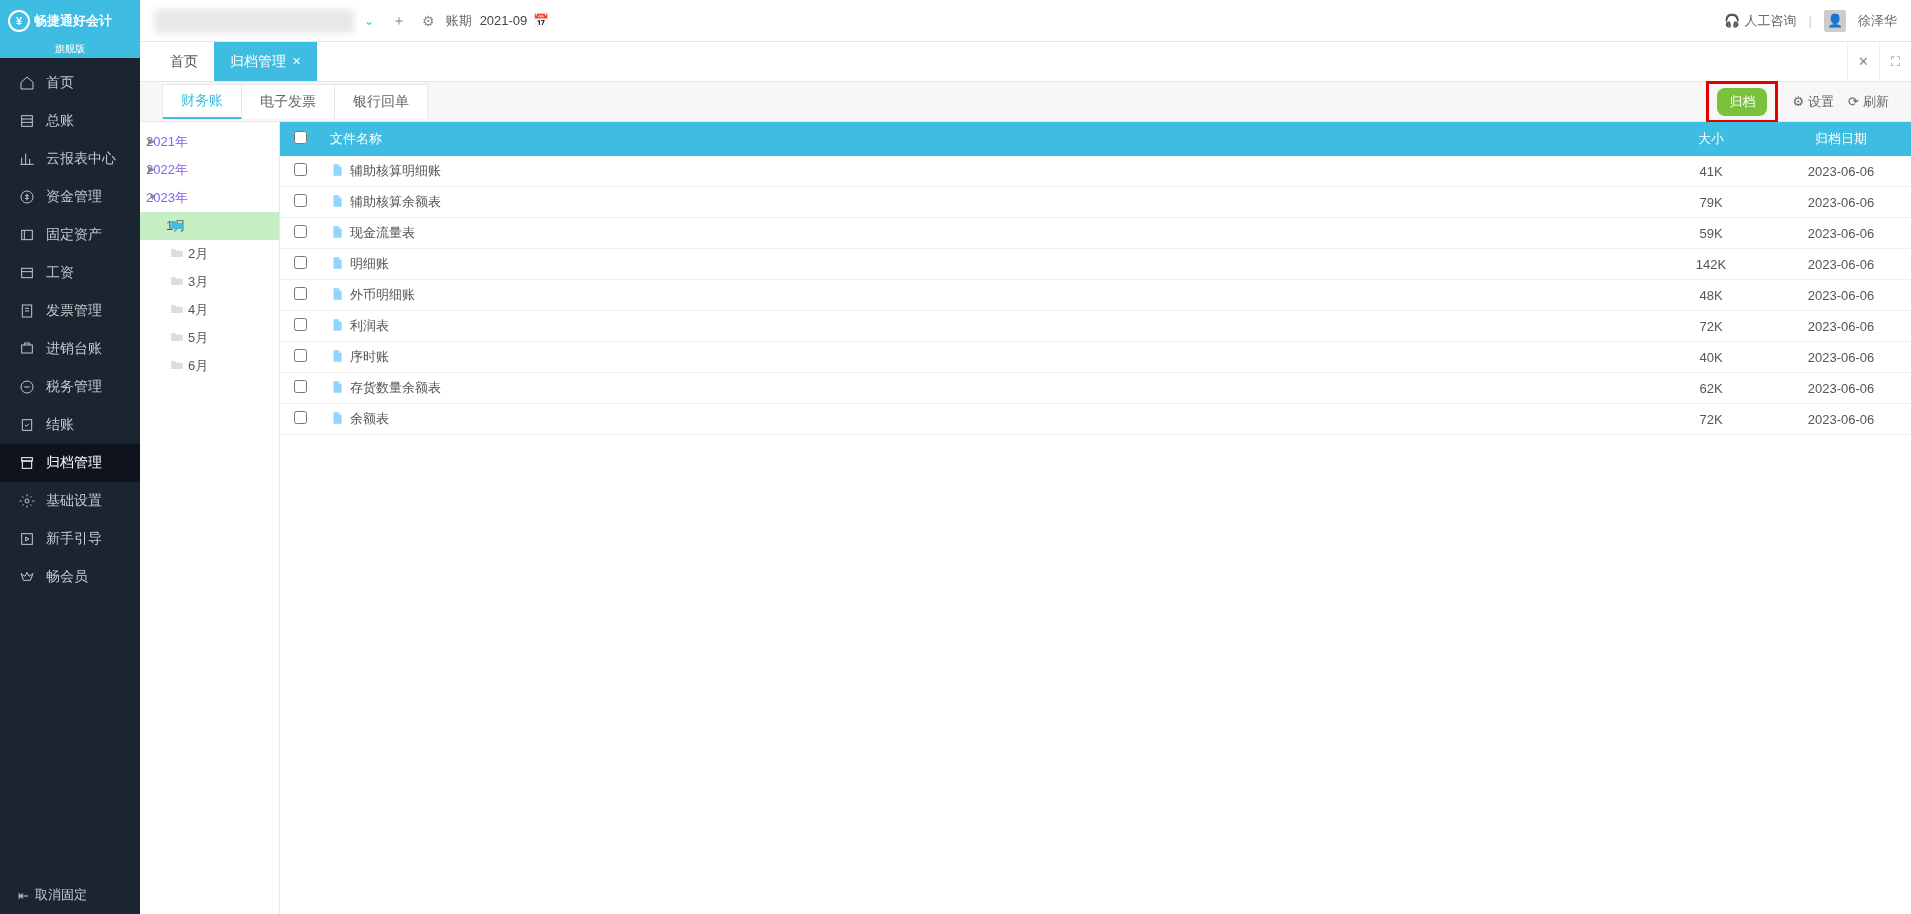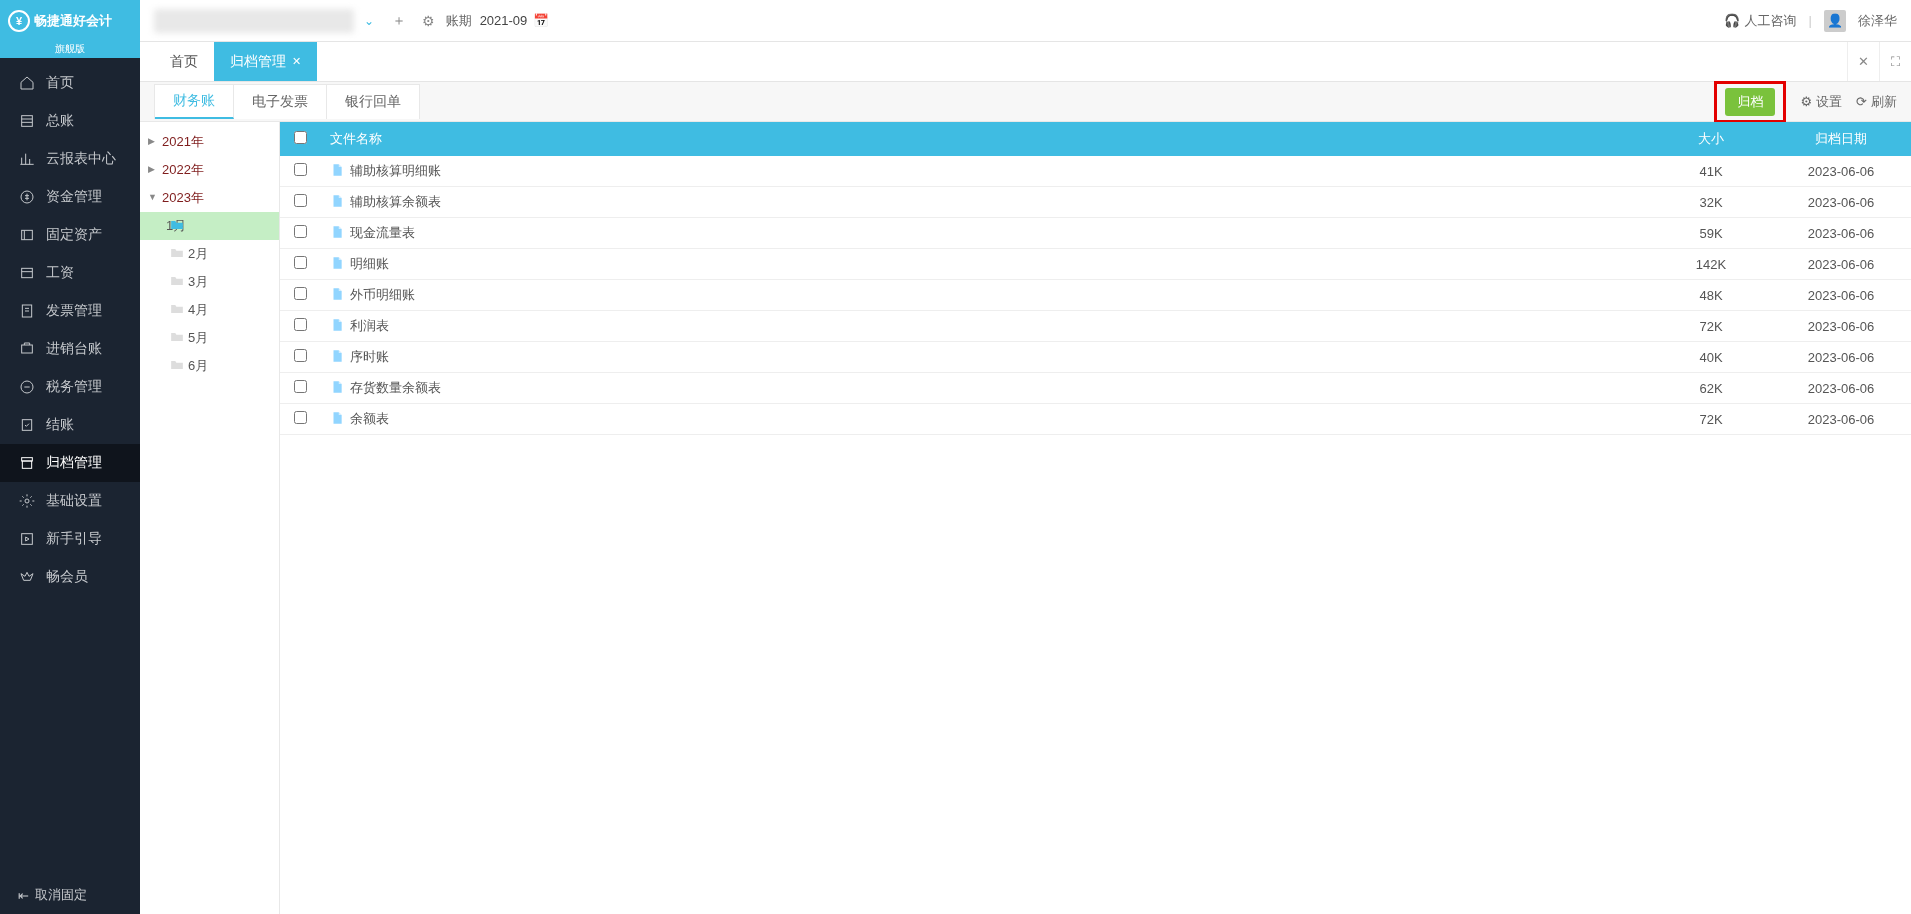--- a/index.html
+++ b/index.html
@@ -39,34 +39,34 @@
 
 .tabs-row { height: 40px; display: flex; align-items: stretch; border-bottom: 1px solid #e5e5e5; padding-left: 14px; }
 .tab { display: flex; align-items: center; padding: 0 16px; font-size: 14px; color: #555; cursor: pointer; }
 .tab.active { background: #3fbce2; color: #fff; }
 .tab .close { margin-left: 6px; font-size: 11px; }
 .tabs-right { margin-left: auto; display: flex; align-items: center; }
 .tabs-btn { width: 32px; display: flex; align-items: center; justify-content: center; color: #888; cursor: pointer; border-left: 1px solid #eee; height: 100%; }
 
 
 .content { flex: 1; display: flex; flex-direction: column; min-height: 0; }
-.sub-tabs-row { display: flex; align-items: center; height: 40px; background: #f7f7f7; border-bottom: 1px solid #e8e8e8; padding: 0 14px; }
+.sub-tabs-row { display: flex; align-items: center; height: 40px; background: #f7f7f7; border-bottom: 1px solid #e8e8e8; padding: 0 22px; }
 .sub-tabs { display: flex; background: #fff; border: 1px solid #e8e8e8; border-bottom: none; }
 .sub-tab { padding: 0 18px; height: 34px; display: flex; align-items: center; cursor: pointer; color: #666; font-size: 14px; border-right: 1px solid #e8e8e8; }
 .sub-tab:last-child { border-right: none; }
 .sub-tab.active { color: #3fbce2; border-bottom: 2px solid #3fbce2; margin-bottom: -1px; }
 .actions-right { margin-left: auto; display: flex; align-items: center; gap: 14px; }
 .highlight-box { border: 3px solid #e30000; padding: 4px 8px; display: flex; align-items: center; }
-.archive-btn { background: #7ac23c; color: #fff; border: none; padding: 5px 12px; border-radius: 3px; cursor: pointer; font-size: 13px; }
+.archive-btn { background: #7ac23c; color: #fff; border: none; padding: 5px 12px; border-radius: 8px; cursor: pointer; font-size: 13px; }
 .link-action { color: #666; cursor: pointer; display: flex; align-items: center; gap: 4px; font-size: 13px; }
 
 
 .body-split { flex: 1; display: flex; min-height: 0; }
 .tree-panel { width: 140px; border-right: 1px solid #e8e8e8; padding: 6px 0; background: #fff; overflow: auto; }
-.tree-year { padding: 5px 12px 5px 22px; cursor: pointer; color: #7f1d1d; position: relative; }
+.tree-year { padding: 5px 12px 5px 6px; cursor: pointer; color: #8b5cf6; position: relative; }
 .tree-year::before { content: "▶"; position: absolute; left: 8px; font-size: 9px; color: #888; top: 8px; }
 .tree-year.open::before { content: "▼"; }
 .tree-month { padding: 5px 12px 5px 48px; cursor: pointer; color: #555; position: relative; }
 .tree-month .folder-ic { position: absolute; left: 30px; width: 14px; height: 12px; top: 7px; }
 .tree-month.selected { background: #c5eec5; padding-left: 26px; }
 .folder-ic { display: inline-block; }
 .folder-ic svg { width: 14px; height: 12px; }
 
 .table-panel { flex: 1; overflow: auto; }
 .tbl { width: 100%; border-collapse: collapse; }
@@ -329,21 +329,21 @@
                       </svg></span><span>辅助核算明细账</span></td>
                   <td class="center">41K</td>
                   <td class="center">2023-06-06</td>
                 </tr>
                 <tr>
                   <td class="center"><input type="checkbox" style=""></td>
                   <td><span class="file-ic"><svg viewBox="0 0 24 24">
                         <path fill="#91d5ff" d="M6 2h9l5 5v15H6z"></path>
                         <path fill="#fff" d="M15 2v5h5" opacity="0.6"></path>
                       </svg></span><span>辅助核算余额表</span></td>
-                  <td class="center">32K</td>
+                  <td class="center">79K</td>
                   <td class="center">2023-06-06</td>
                 </tr>
                 <tr>
                   <td class="center"><input type="checkbox" style=""></td>
                   <td><span class="file-ic"><svg viewBox="0 0 24 24">
                         <path fill="#91d5ff" d="M6 2h9l5 5v15H6z"></path>
                         <path fill="#fff" d="M15 2v5h5" opacity="0.6"></path>
                       </svg></span><span>现金流量表</span></td>
                   <td class="center">59K</td>
                   <td class="center">2023-06-06</td>

